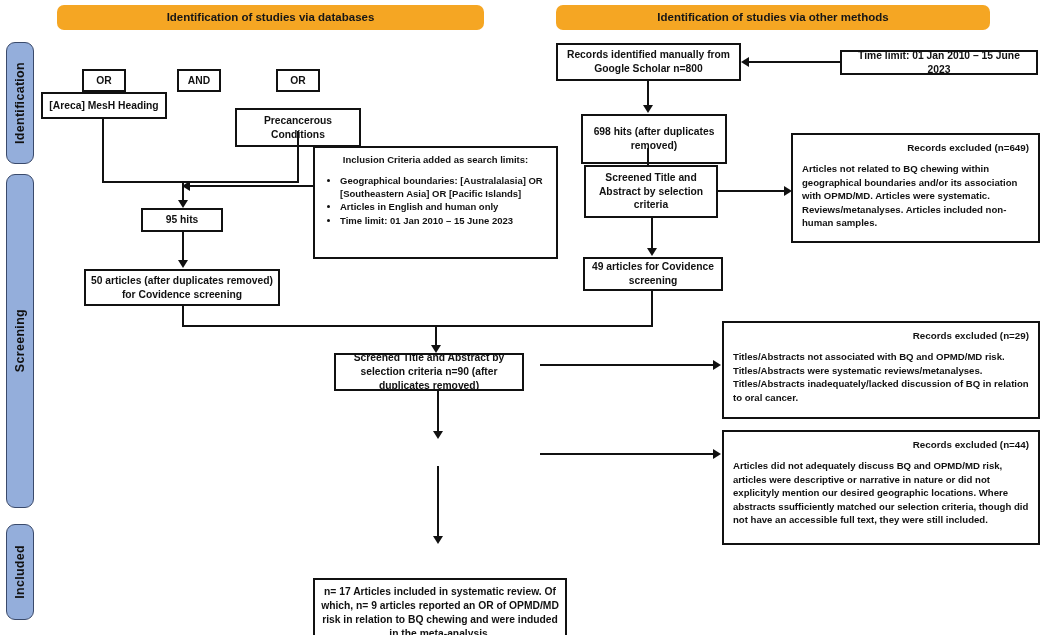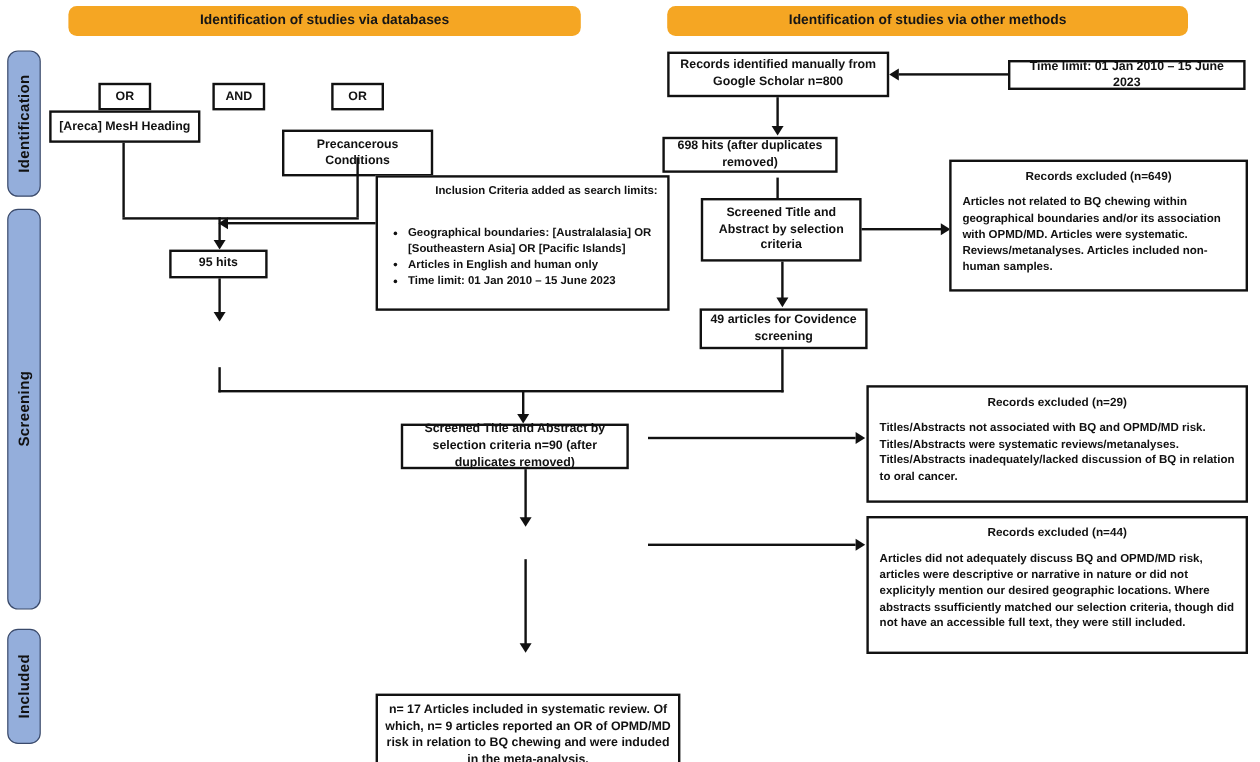--- a/index.html
+++ b/index.html
@@ -28,29 +28,29 @@
     display:flex;align-items:center;justify-content:center;
     text-align:center;font-size:10.3px;font-weight:bold;color:#111;
     line-height:1.35;box-sizing:border-box;padding:3px 5px;
   }
 
   .exbox{
     position:absolute;background:#fff;border:2.2px solid #111;
     box-sizing:border-box;padding:6px 9px;
     font-size:9.6px;font-weight:bold;color:#111;line-height:1.42;
   }
-  .exbox .hd{text-align:center;margin-bottom:7px;font-size:9.8px;}
+  .exbox .hd{text-align:right;margin-bottom:7px;font-size:9.8px;}
   .exbox .bd{text-align:left;}
 
   .crit{
     position:absolute;background:#fff;border:2.2px solid #111;
     box-sizing:border-box;padding:6px 8px;
     font-size:9.5px;font-weight:bold;color:#111;line-height:1.35;
   }
-  .crit .hd{text-align:right;margin-bottom:22px;}
+  .crit .hd{text-align:center;margin-bottom:8px;}
   .crit ul{margin:0;padding-left:17px;}
   .crit li{margin-bottom:1px;}
 
   .ln{position:absolute;background:#111;}
   .vl{width:2.2px;}
   .hl{height:2.2px;}
 
   .ar{position:absolute;width:0;height:0;}
   .ar-d{border-left:5px solid transparent;border-right:5px solid transparent;border-top:8px solid #111;}
   .ar-r{border-top:5px solid transparent;border-bottom:5px solid transparent;border-left:8px solid #111;}
@@ -98,30 +98,31 @@
     </ul>
   </div>
 
   <div class="ln hl" style="left:190px;top:185px;width:123px;"></div>
   <div class="ar ar-l" style="left:182px;top:181px;"></div>
 
   <div class="box" style="left:141px;top:208px;width:82px;height:24px;">95 hits</div>
   <div class="ln vl" style="left:182px;top:232px;height:30px;"></div>
   <div class="ar ar-d" style="left:178px;top:260px;"></div>
 
+  <div class="box" style="left:84px;top:269px;width:196px;height:37px;">50 articles (after duplicates removed) for Covidence screening</div>
 
   <div class="box" style="left:556px;top:43px;width:185px;height:38px;">Records identified manually from Google Scholar n=800</div>
   <div class="box" style="left:840px;top:50px;width:198px;height:25px;">Time limit: 01 Jan 2010 – 15 June 2023</div>
   <div class="ln hl" style="left:749px;top:61px;width:91px;"></div>
   <div class="ar ar-l" style="left:741px;top:57px;"></div>
 
   <div class="ln vl" style="left:647px;top:81px;height:26px;"></div>
   <div class="ar ar-d" style="left:643px;top:105px;"></div>
 
-  <div class="box" style="left:552px;top:114px;width:146px;height:30px;">698 hits (after duplicates removed)</div>
+  <div class="box" style="left:581px;top:114px;width:146px;height:50px;">698 hits (after duplicates removed)</div>
   <div class="ln vl" style="left:647px;top:148px;height:20px;"></div>
   <div class="ar ar-d" style="left:643px;top:166px;"></div>
 
   <div class="box" style="left:584px;top:165px;width:134px;height:53px;">Screened Title and Abstract by selection criteria</div>
   <div class="ln hl" style="left:718px;top:190px;width:67px;"></div>
   <div class="ar ar-r" style="left:784px;top:186px;"></div>
 
   <div class="ln vl" style="left:651px;top:218px;height:32px;"></div>
   <div class="ar ar-d" style="left:647px;top:248px;"></div>
 

